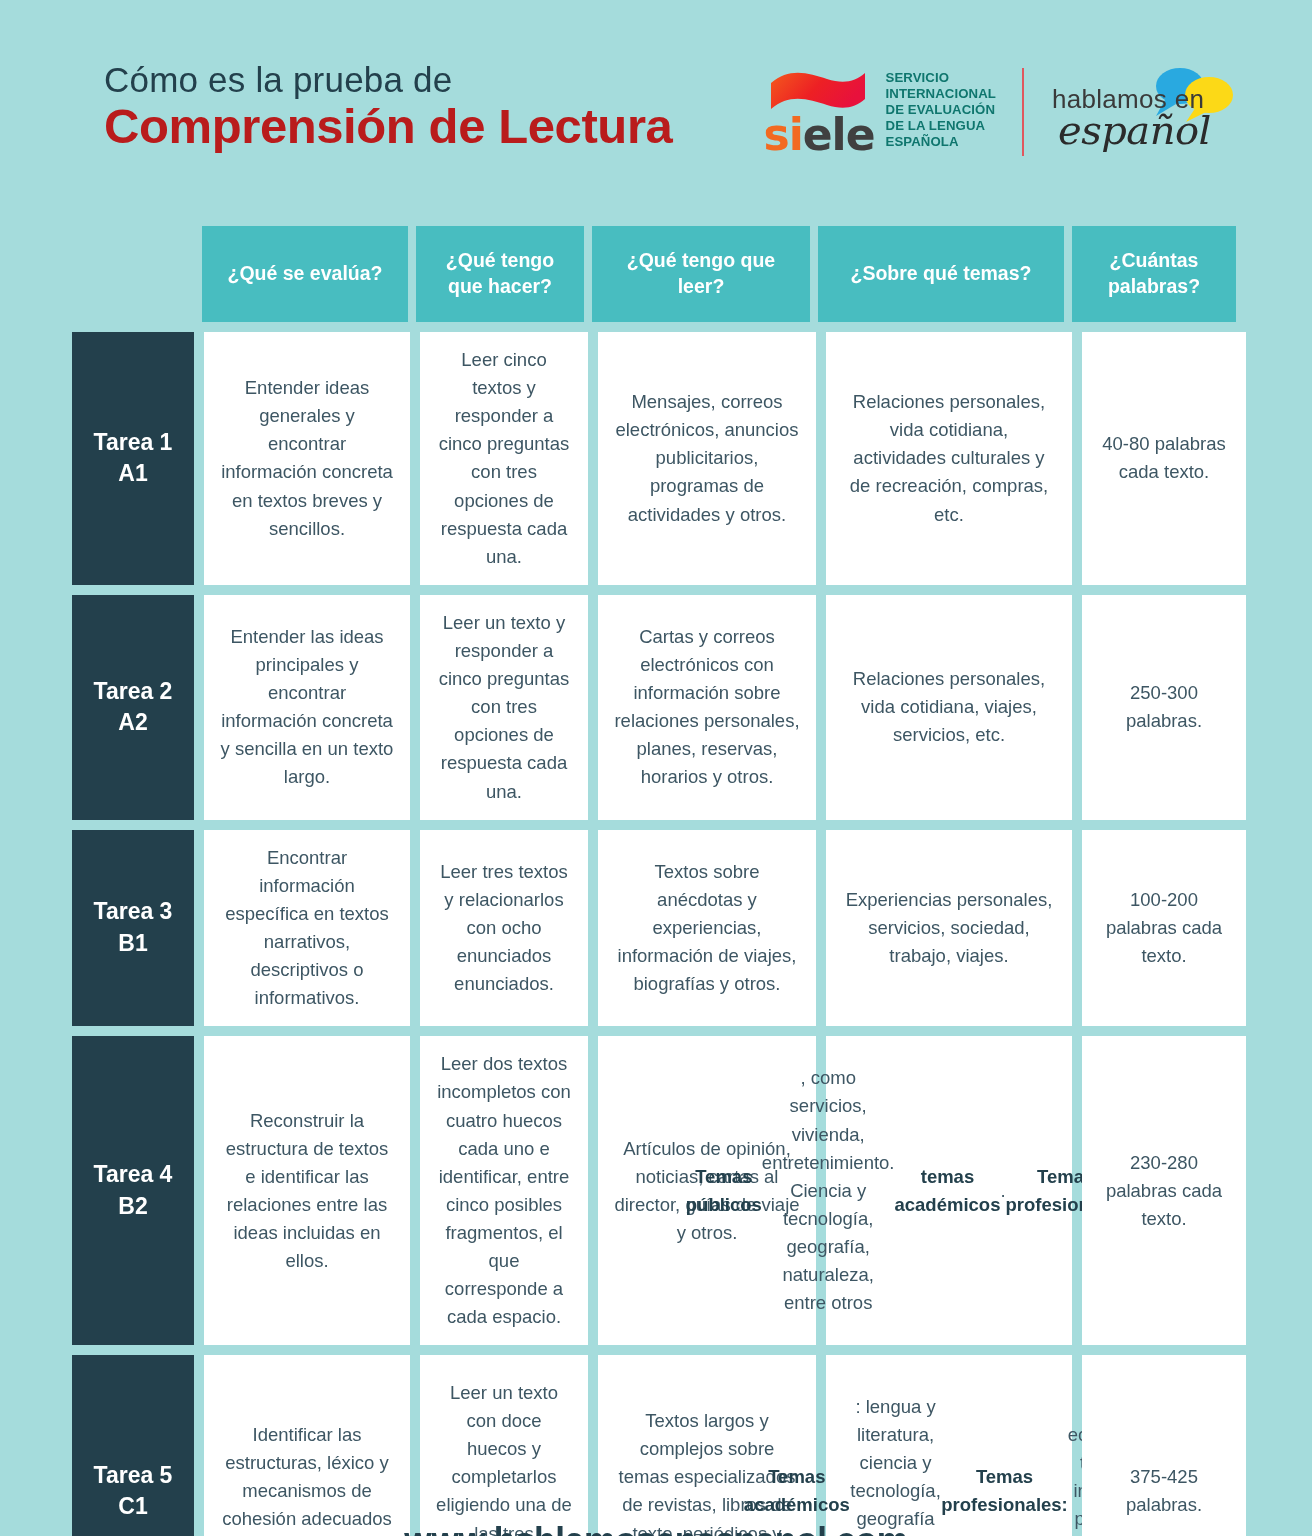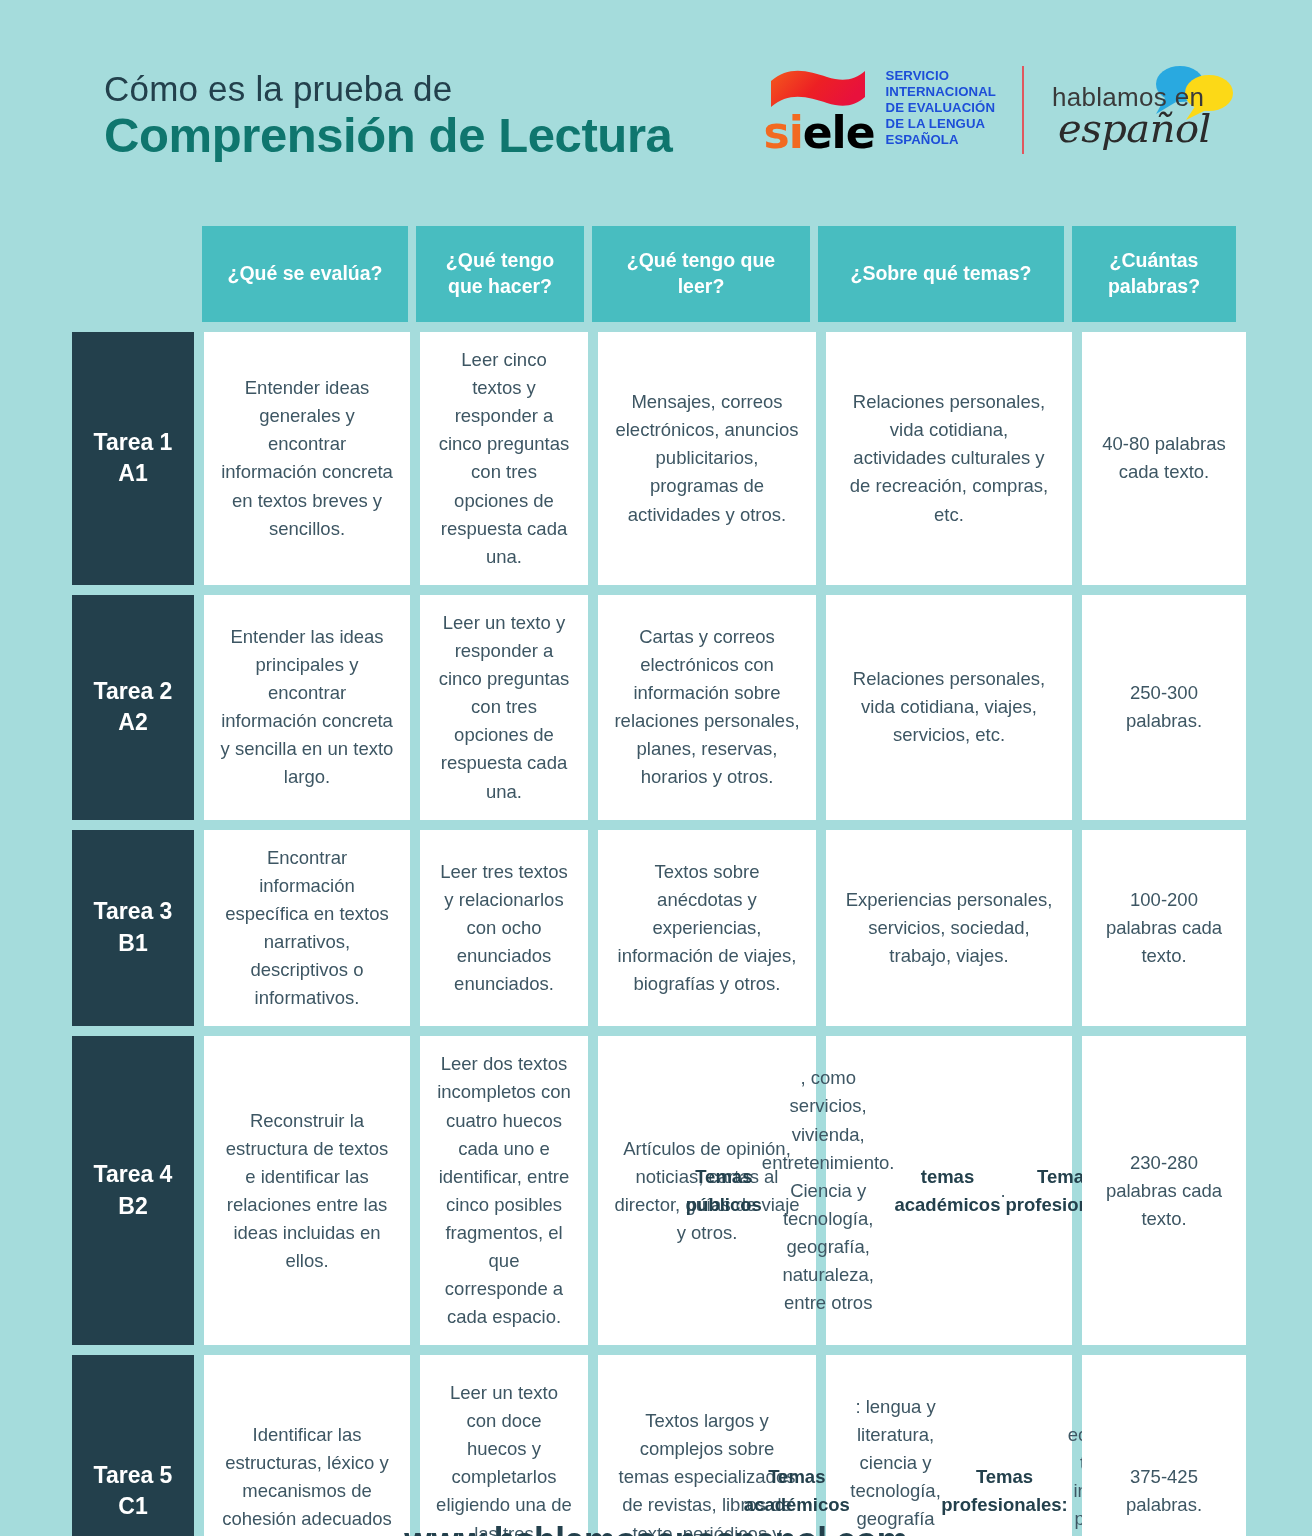--- a/index.html
+++ b/index.html
@@ -8,45 +8,45 @@
     width:1312px;height:1536px;
     background:#a5dcdc;
     font-family:"Liberation Sans", sans-serif;
     color:#23404c;
     overflow:hidden;
   }
   .page{position:relative;width:1312px;height:1536px;box-sizing:border-box;}
 
   
   .header{
-    display:flex;align-items:flex-end;justify-content:space-between;
+    display:flex;align-items:flex-start;justify-content:space-between;
     padding:62px 72px 0 104px;
     height:160px;box-sizing:border-box;
   }
   .title-block{line-height:1.0;}
   .title-small{
     font-size:35px;font-weight:400;color:#23404c;letter-spacing:.2px;
     margin-bottom:5px;
   }
   .title-big{
-    font-size:49px;font-weight:700;color:#0f766e;letter-spacing:-.4px;
+    font-size:49px;font-weight:700;color:#b91c1c;letter-spacing:-.4px;
   }
 
   .logos{display:flex;align-items:center;gap:0;}
   .siele-logo{display:flex;align-items:flex-end;gap:11px;}
   .siele-left{display:flex;flex-direction:column;align-items:flex-start;}
   .siele-flagwrap{width:100px;height:44px;margin-bottom:1px;margin-left:6px;}
   .siele-word{
     font-size:44px;font-weight:700;letter-spacing:-1px;line-height:.86;
     font-family:"DejaVu Sans", sans-serif;
   }
   .siele-word .s1{color:#f26a21;}
-  .siele-word .s2{color:#000000;}
+  .siele-word .s2{color:#404040;}
   .siele-tag{
-    font-size:13.2px;font-weight:700;line-height:1.22;color:#1d4ed8;
+    font-size:13.2px;font-weight:700;line-height:1.22;color:#0f766e;
     letter-spacing:.1px;padding-bottom:4px;
     font-family:"Liberation Sans", sans-serif;
   }
   .logo-divider{
     width:2px;height:88px;background:#e0575e;margin:0 26px;flex:none;
   }
   .hablamos-logo{position:relative;width:190px;height:100px;}
   .hab-top{
     position:absolute;left:2px;top:22px;
     font-size:26px;font-weight:400;color:#3a3a3a;letter-spacing:.3px;

